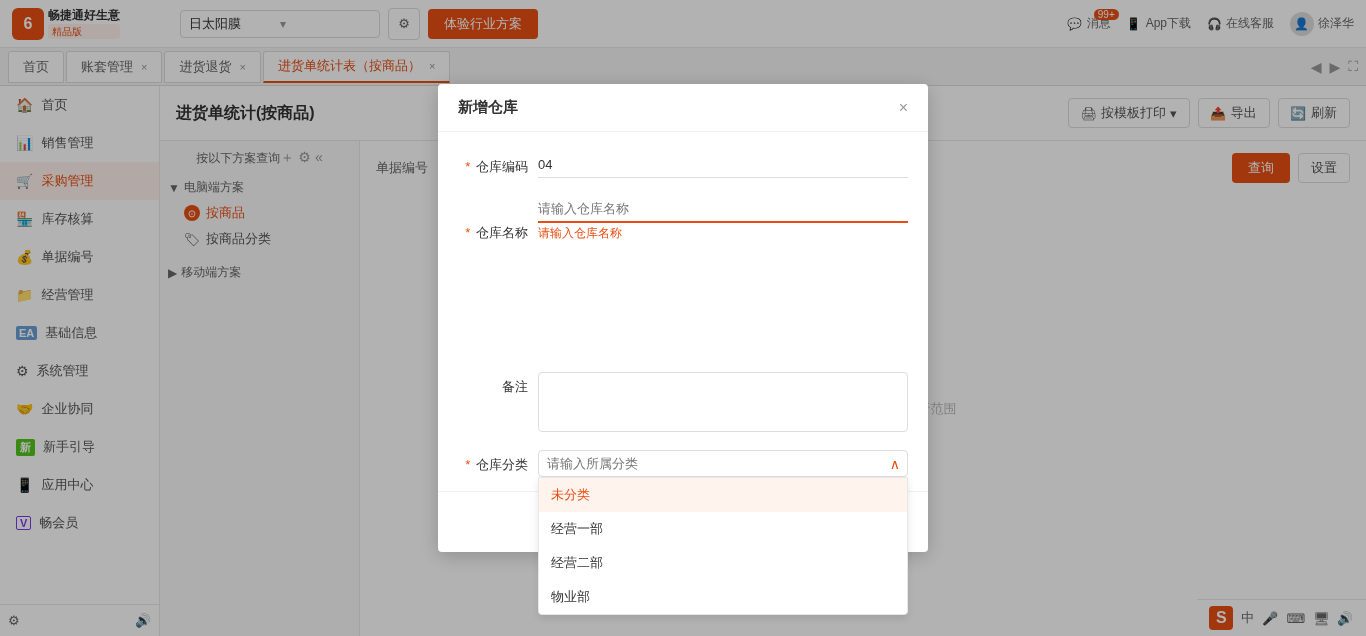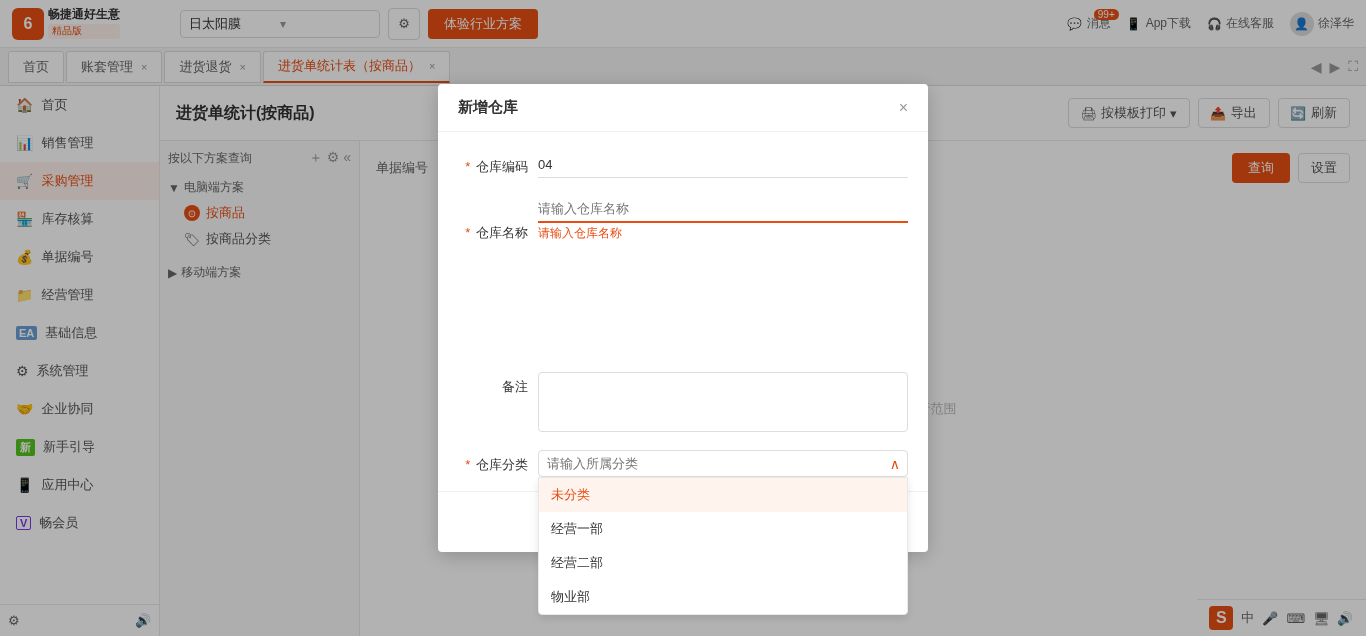--- a/index.html
+++ b/index.html
@@ -13,21 +13,21 @@
     }
     .logo-area {
       display: flex; align-items: center; gap: 4px;
       width: 160px; flex-shrink: 0;
     }
     .logo-icon {
       width: 32px; height: 32px; background: #e84e13;
       border-radius: 6px; display: flex; align-items: center; justify-content: center;
       color: #fff; font-weight: bold; font-size: 16px;
     }
-    .logo-text { font-size: 12px; color: #333; line-height: 1.3; font-family: Liberation Mono, monospace; }
+    .logo-text { font-size: 12px; color: #333; line-height: 1.3; }
     .logo-badge { font-size: 10px; color: #e84e13; background: #fff3ee; padding: 1px 4px; border-radius: 3px; }
     .header-search {
       display: flex; align-items: center; border: 1px solid #ddd;
       border-radius: 4px; padding: 4px 8px; width: 200px; background: #fff;
     }
     .header-search span { color: #999; font-size: 12px; flex: 1; }
     .header-search .arrow { color: #999; }
     .header-gear {
       width: 32px; height: 32px; display: flex; align-items: center; justify-content: center;
       border: 1px solid #ddd; border-radius: 4px; cursor: pointer; color: #666;
@@ -339,21 +339,21 @@
         <button class="btn-outline">
           <span>🔄</span>
           <span>刷新</span>
         </button>
       </div>
     </div>
 
     <div class="content-inner">
 
       <div class="left-panel">
-        <div style="display:flex;align-items:center;justify-content:space-between;margin-bottom:8px;">
+        <div style="display:flex;align-items:center;justify-content:center;margin-bottom:8px;">
           <span style="font-size:12px;color:#666;">按以下方案查询</span>
           <div style="display:flex;gap:4px;">
             <span style="cursor:pointer;color:#999;font-size:14px;">＋</span>
             <span style="cursor:pointer;color:#999;font-size:14px;">⚙</span>
             <span style="cursor:pointer;color:#999;font-size:14px;">«</span>
           </div>
         </div>
 
         <div>
           <div style="display:flex;align-items:center;gap:4px;padding:4px 0;font-size:12px;color:#666;">

